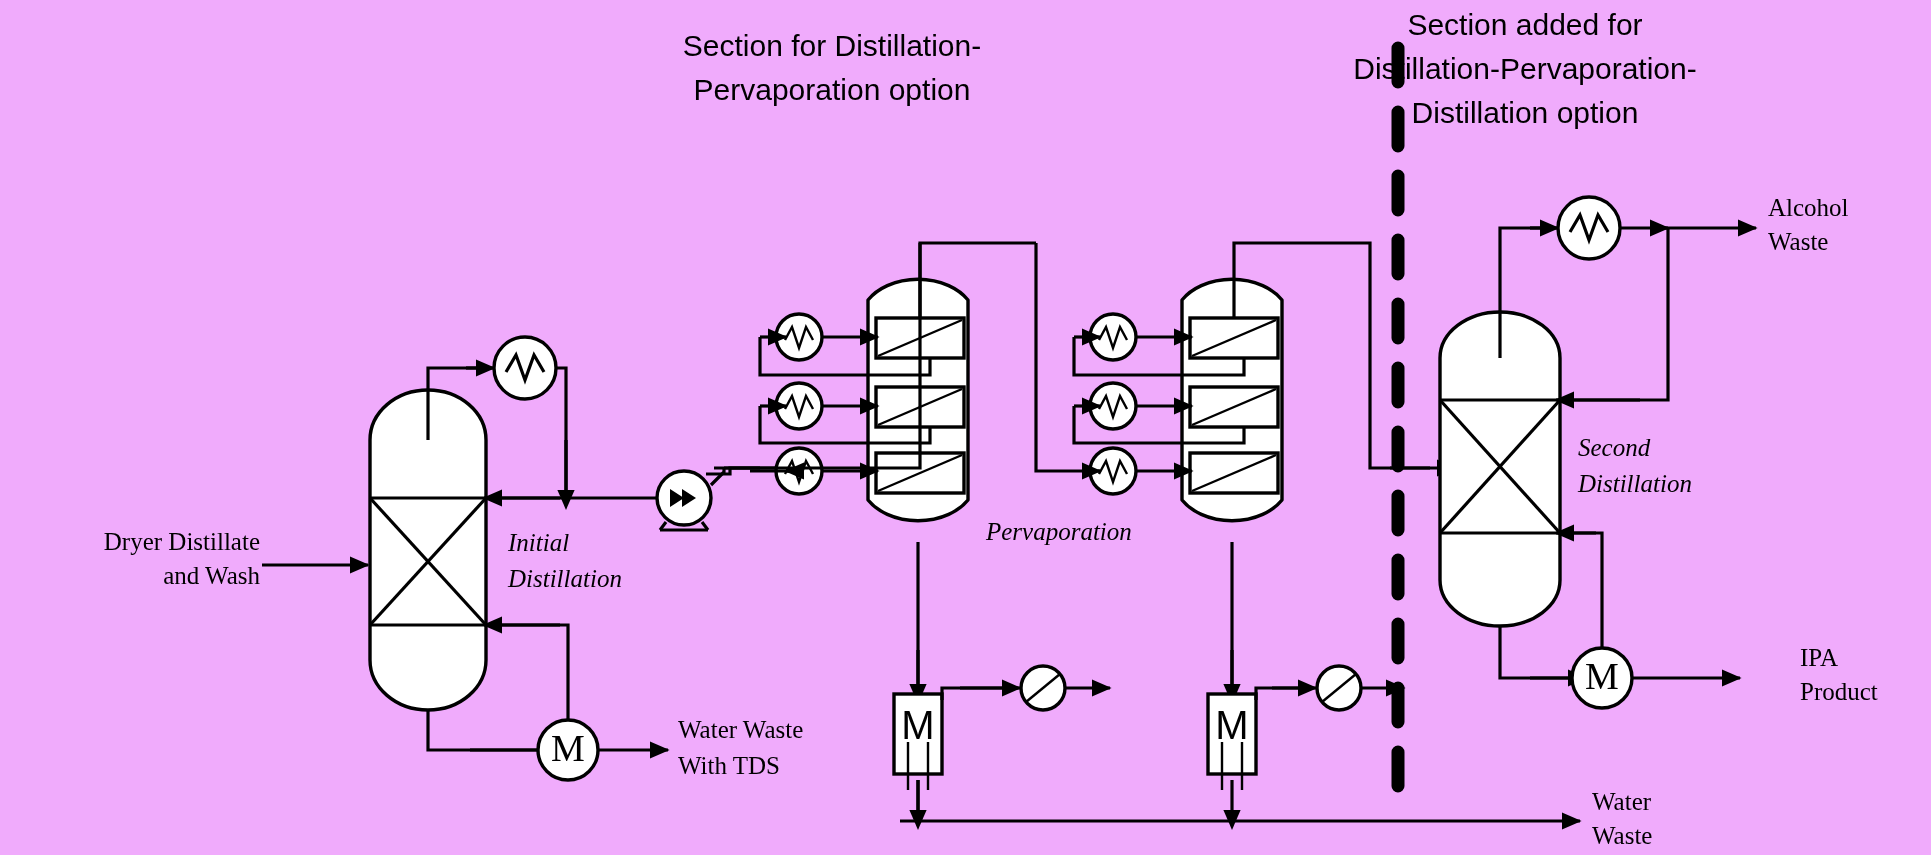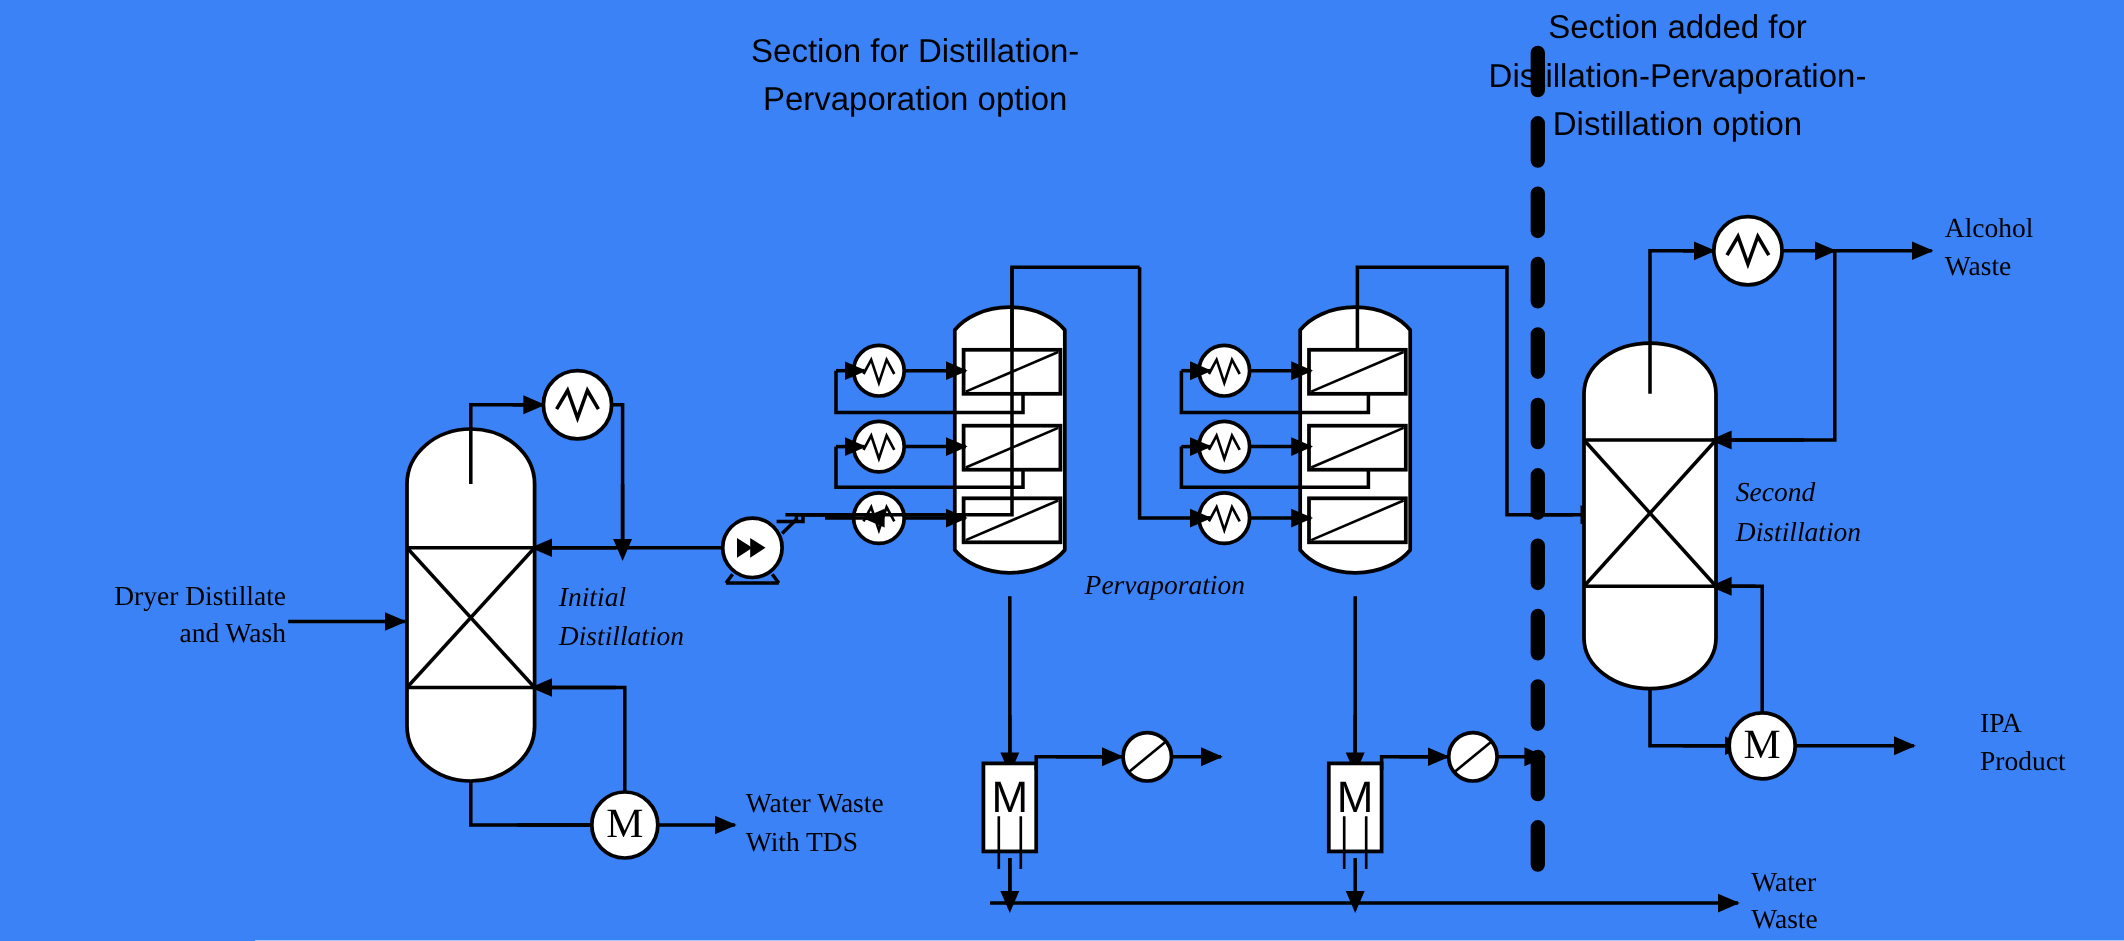--- a/index.html
+++ b/index.html
@@ -11,21 +11,21 @@
   body {
     width: 1931px;
     height: 855px;
     overflow: hidden;
     font-family: "Liberation Serif", serif;
   }
   #diagram-root {
     position: relative;
     width: 1931px;
     height: 855px;
-    background: #3b82f6;
+    background: #f0abfc;
   }
   svg#pfd {
     display: block;
     width: 1931px;
     height: 855px;
   }
   .stroke {
     fill: none;
     stroke: #000000;
     stroke-width: 3.2;

